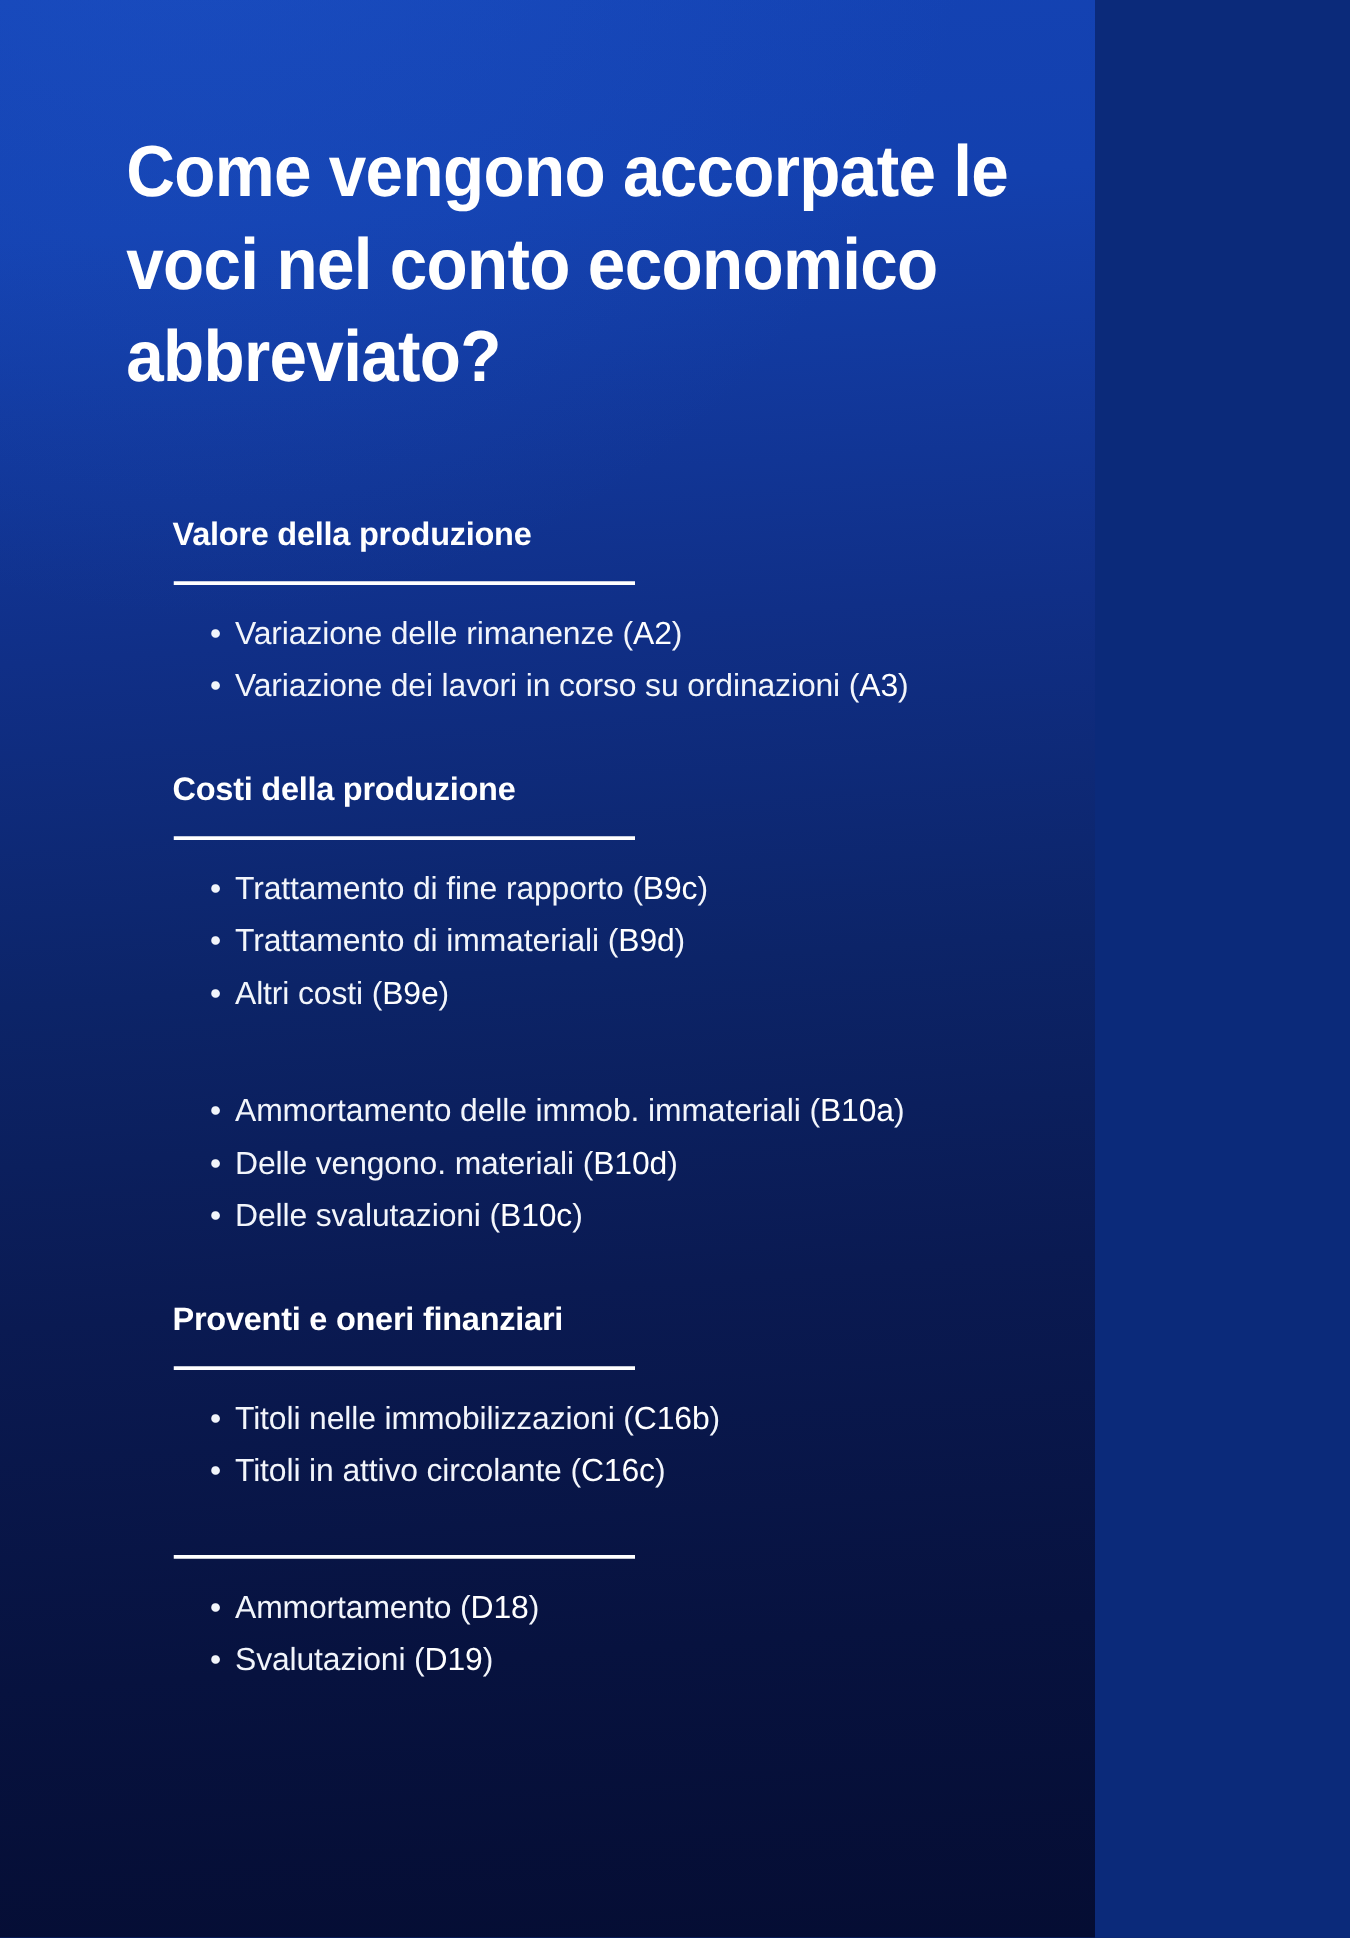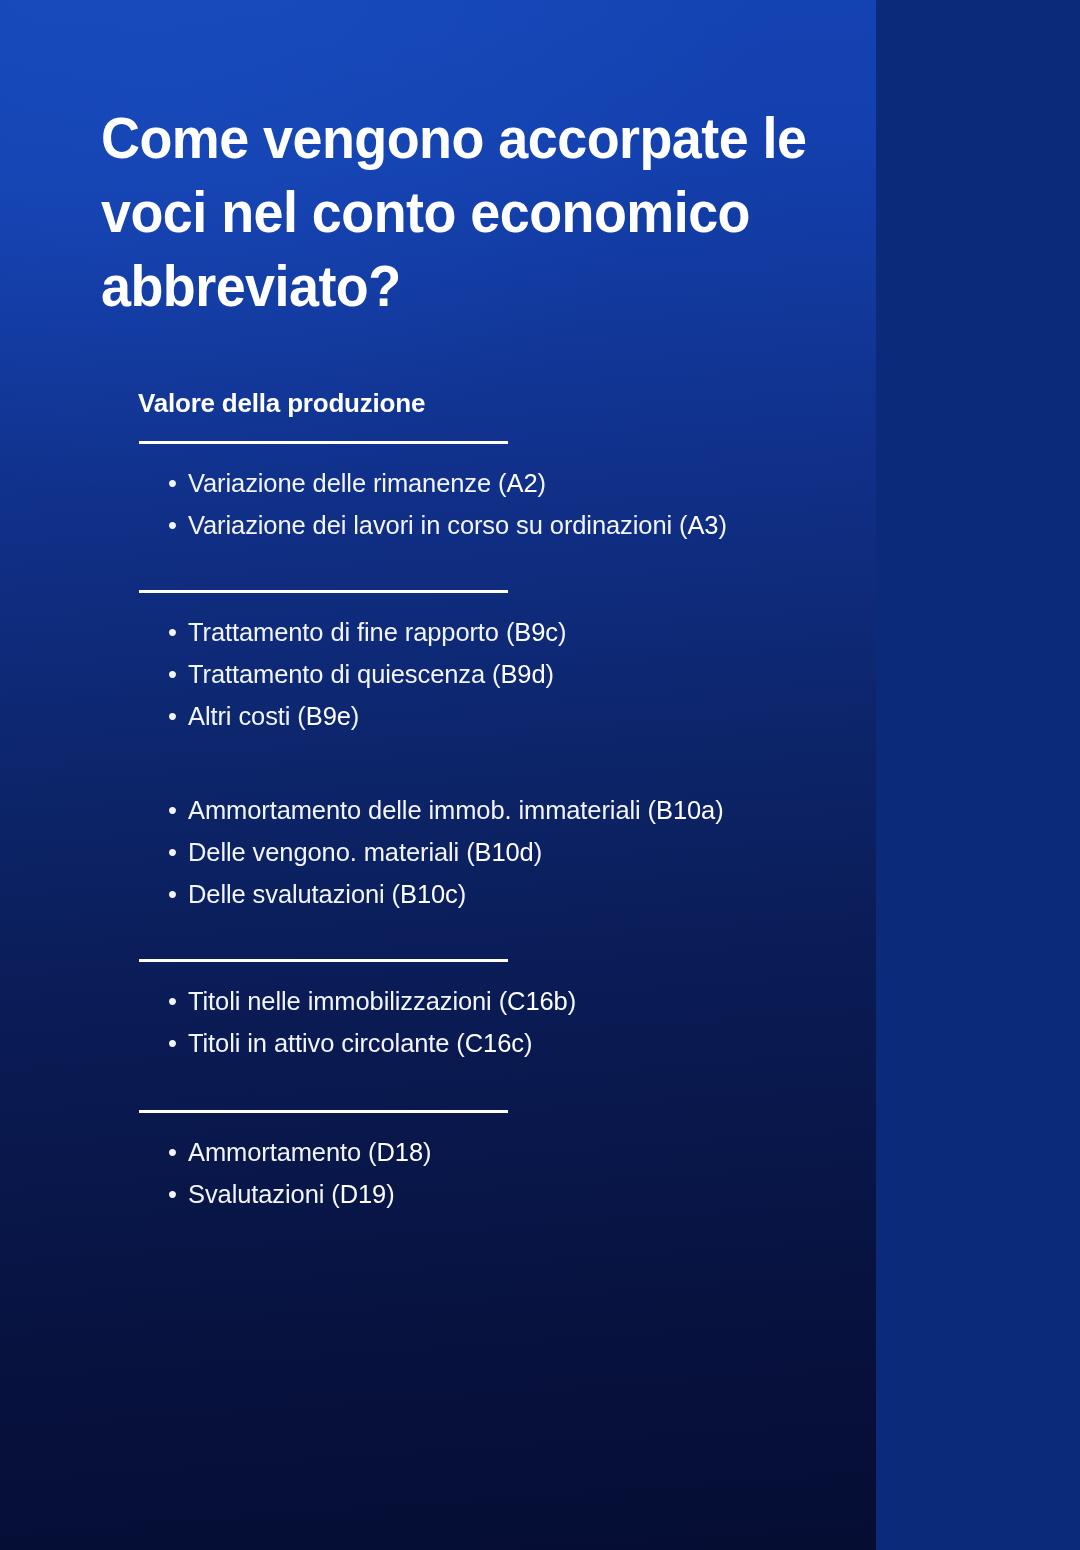--- a/index.html
+++ b/index.html
@@ -64,21 +64,21 @@
     font-family: "Liberation Sans Narrow", "Liberation Sans", "DejaVu Sans Condensed", sans-serif;
     transform: scaleX(0.93);
     transform-origin: left top;
     white-space: pre-line;
   }
 
   
   .sections {
     position: absolute;
     left: 138px;
-    top: 386px;
+    top: 410px;
     width: 800px;
   }
 
   .section {
     margin: 0 0 0 0;
   }
 
   .section-head {
     margin: 0;
     color: #ffffff;
@@ -149,34 +149,36 @@
     <div class="sections">
         <section class="section sec-0">
           <h2 class="section-head">Valore della produzione</h2>
           <div class="rule"></div>
           <ul class="items">
             <li class="item"><span class="dot">•</span><span>Variazione delle rimanenze (</span><span class="code">A2</span><span>)</span></li>
             <li class="item"><span class="dot">•</span><span>Variazione dei lavori in corso su ordinazioni (</span><span class="code">A3</span><span>)</span></li>
           </ul>
         </section>
         <section class="section sec-1">
+          <h2 class="section-head">Costi della produzione</h2>
           <div class="rule"></div>
           <ul class="items">
             <li class="item"><span class="dot">•</span><span>Trattamento di fine rapporto (</span><span class="code">B9c</span><span>)</span></li>
-            <li class="item"><span class="dot">•</span><span>Trattamento di quiescenza (</span><span class="code">B9d</span><span>)</span></li>
+            <li class="item"><span class="dot">•</span><span>Trattamento di immateriali (</span><span class="code">B9d</span><span>)</span></li>
             <li class="item"><span class="dot">•</span><span>Altri costi (</span><span class="code">B9e</span><span>)</span></li>
           </ul>
           <div class="group-gap"></div>
           <ul class="items">
             <li class="item"><span class="dot">•</span><span>Ammortamento delle immob. immateriali (</span><span class="code">B10a</span><span>)</span></li>
             <li class="item"><span class="dot">•</span><span>Delle vengono. materiali (</span><span class="code">B10d</span><span>)</span></li>
             <li class="item"><span class="dot">•</span><span>Delle svalutazioni (</span><span class="code">B10c</span><span>)</span></li>
           </ul>
         </section>
         <section class="section sec-2">
+          <h2 class="section-head">Proventi e oneri finanziari</h2>
           <div class="rule"></div>
           <ul class="items">
             <li class="item"><span class="dot">•</span><span>Titoli nelle immobilizzazioni (</span><span class="code">C16b</span><span>)</span></li>
             <li class="item"><span class="dot">•</span><span>Titoli in attivo circolante (</span><span class="code">C16c</span><span>)</span></li>
           </ul>
         </section>
         <section class="section sec-3">
           <div class="rule"></div>
           <ul class="items">
             <li class="item"><span class="dot">•</span><span>Ammortamento (</span><span class="code">D18</span><span>)</span></li>

